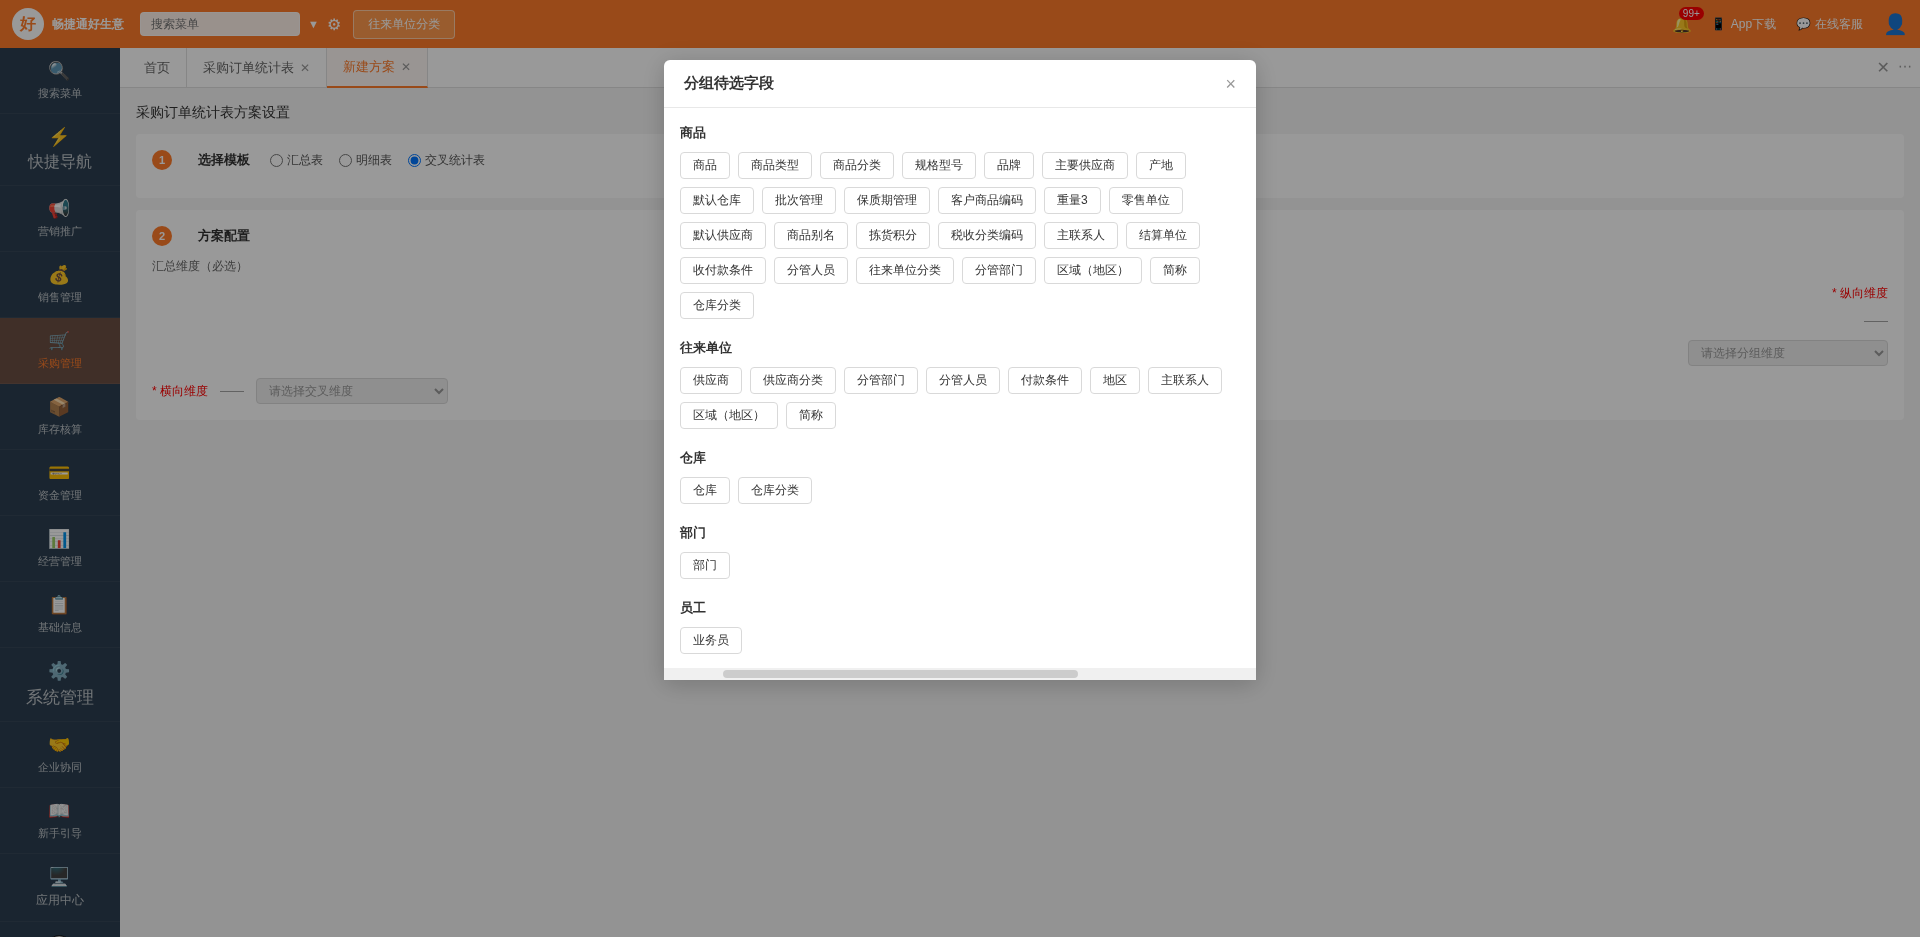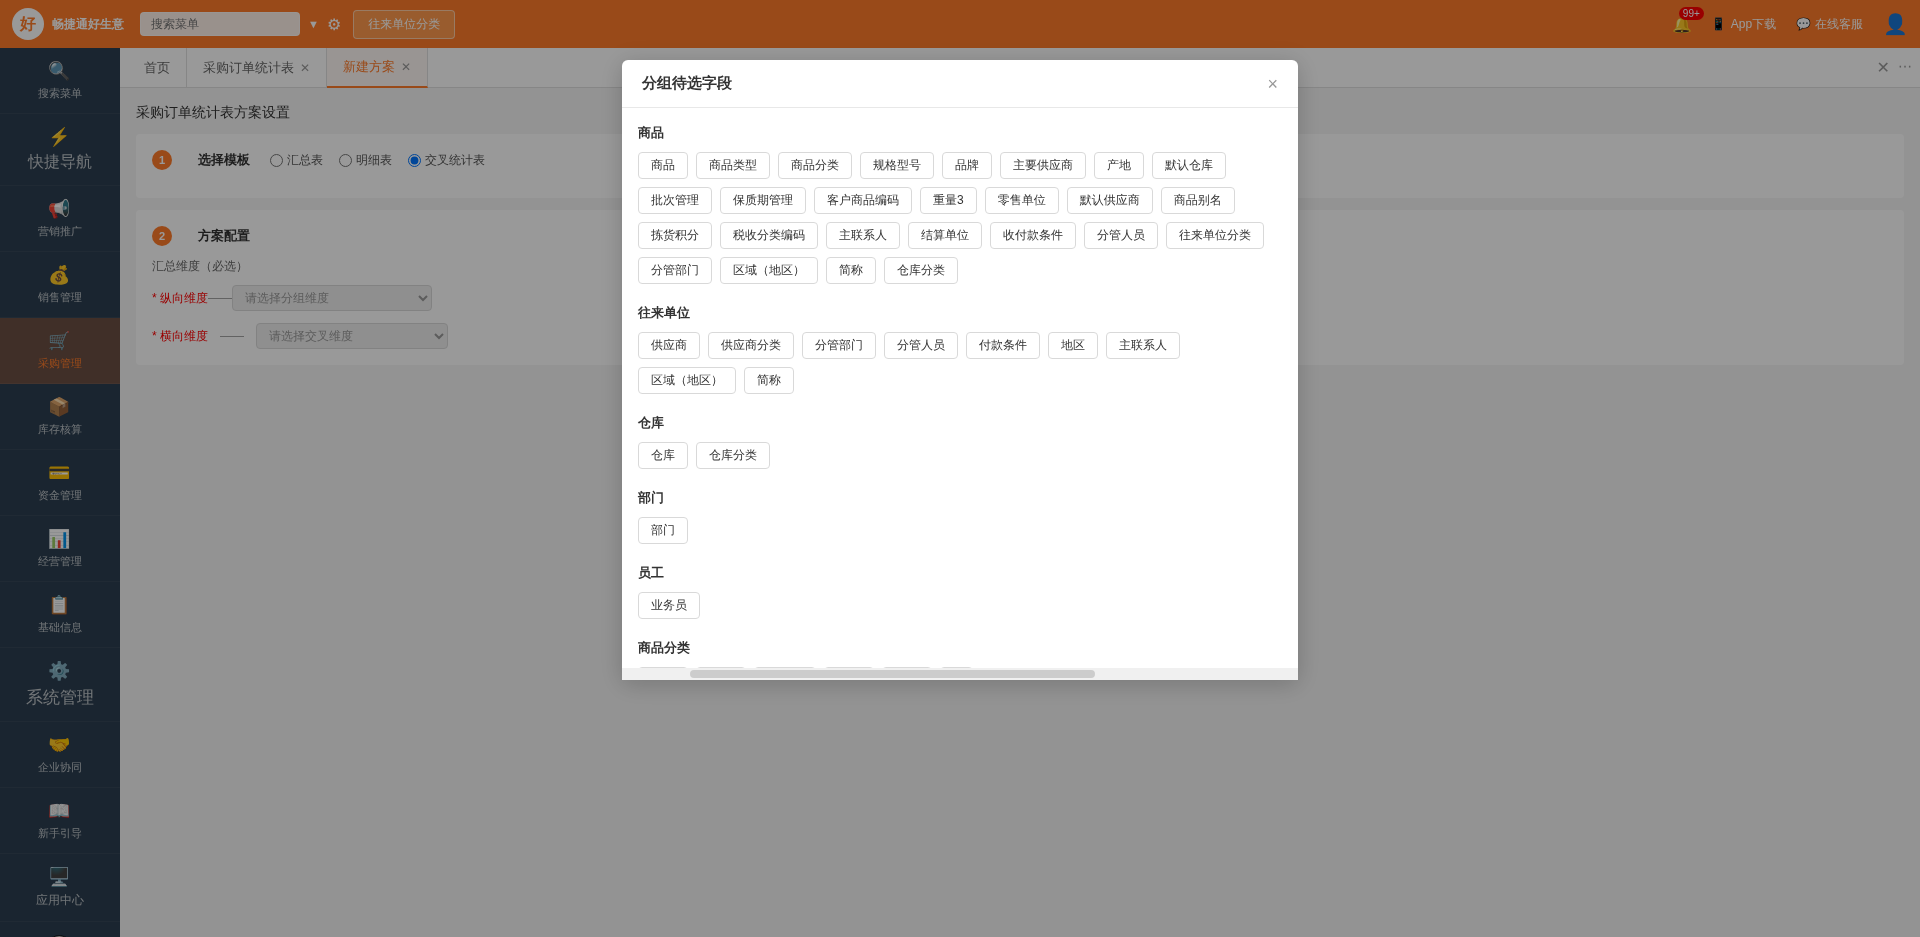--- a/index.html
+++ b/index.html
@@ -176,21 +176,21 @@
       display: flex;
       align-items: flex-start;
       justify-content: center;
       padding-top: 60px;
     }
 
     
     .modal {
       background: white;
       border-radius: 6px;
-      width: 676px;
+      width: 592px;
       max-height: 620px;
       display: flex;
       flex-direction: column;
       box-shadow: 0 4px 24px rgba(0,0,0,0.2);
     }
     .modal-header {
       display: flex;
       align-items: center;
       justify-content: space-between;
       padding: 14px 20px;
@@ -447,21 +447,21 @@
           </div>
         </div>
       </div>
 
       <div class="section-block">
         <div class="step-row">
           <span class="step-badge">2</span>
           <span class="step-label">方案配置</span>
         </div>
         <div style="margin-bottom:10px; font-size:12px; color:#666;">汇总维度（必选）</div>
-        <div style="display:flex; align-items:center; margin-bottom:12px;">
+        <div style="display:flex; align-items:flex-end; gap:12px; margin-bottom:12px;flex-direction:column;">
           <span style="color:red; font-size:12px;">* 纵向维度</span>
           <span style="color:#999; font-size:12px;">——</span>
           <select style="width:200px; padding:4px 8px; border:1px solid #d9d9d9; border-radius:4px; font-size:12px; color:#999;">
             <option>请选择分组维度</option>
           </select>
         </div>
         <div style="display:flex; align-items:center; gap:12px;">
           <span style="color:red; font-size:12px;">* 横向维度</span>
           <span style="color:#999; font-size:12px;">——</span>
           <select style="width:192px; padding:4px 8px; border:1px solid #d9d9d9; border-radius:4px; font-size:12px; color:#999;">

